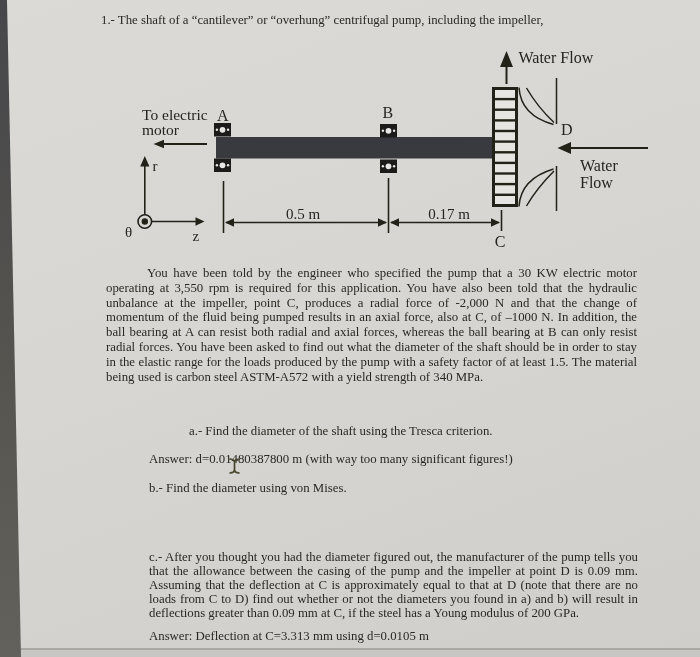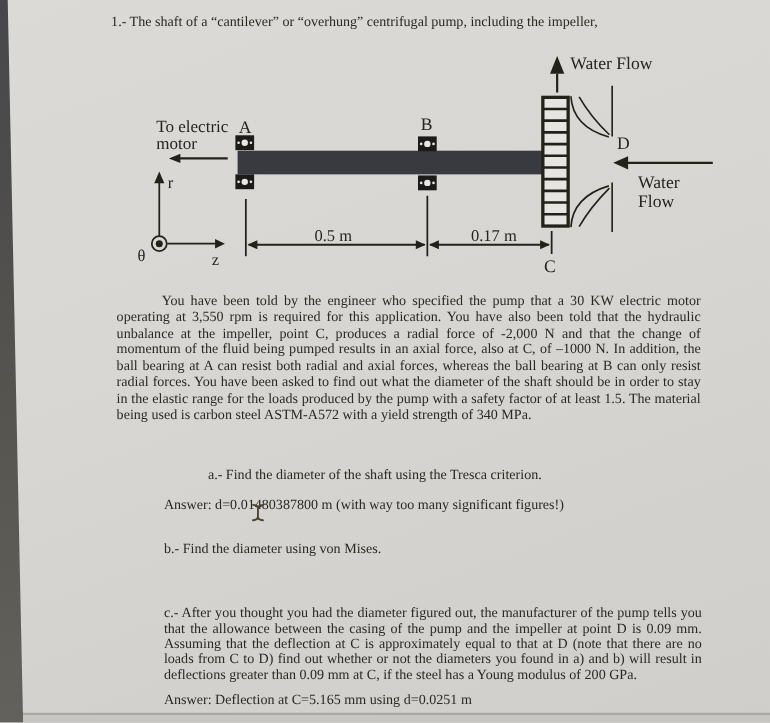--- a/index.html
+++ b/index.html
@@ -11,21 +11,21 @@
        background:linear-gradient(180deg,#47464a 0%,#55544f 55%,#62615c 100%);
        clip-path:polygon(0 0,7px 0,21px 100%,0 100%);z-index:5;}
   .bottom-strip{position:absolute;left:0;top:648px;width:700px;height:9px;
        background:#c7c6c3;border-top:2px solid #a9a8a3;z-index:4;}
   .txt{position:absolute;color:#2b2822;font-size:12.8px;line-height:14.8px;}
   .title{left:101px;top:13px;width:556px;}
   .para1{left:106px;top:266px;width:531px;text-align:justify;text-indent:41px;}
   .one-line{white-space:nowrap;}
   .line-a{left:149px;top:424px;margin-left:40px;}
   .ans-a{left:149px;top:452px;}
-  .line-b{left:149px;top:492px;}
+  .line-b{left:149px;top:481px;}
   .ans-b{left:149px;top:509px;}
   .para-c{left:149px;top:551px;width:489px;text-align:justify;line-height:13.9px;}
   .ans-c{left:149px;top:629px;}
   .fig{position:absolute;left:95px;top:45px;z-index:2;}
   .cursor{position:absolute;left:227px;top:457px;z-index:6;}
   svg text{fill:#262420;}
 </style>
 </head>
 <body>
 
@@ -149,21 +149,21 @@
   </svg>
 
   <div class="txt para1">You have been told by the engineer who specified the pump that a 30 KW electric motor operating at 3,550 rpm is required for this application. You have also been told that the hydraulic unbalance at the impeller, point C, produces a radial force of -2,000 N and that the change of momentum of the fluid being pumped results in an axial force, also at C, of –1000 N. In addition, the ball bearing at A can resist both radial and axial forces, whereas the ball bearing at B can only resist radial forces. You have been asked to find out what the diameter of the shaft should be in order to stay in the elastic range for the loads produced by the pump with a safety factor of at least 1.5. The material being used is carbon steel ASTM-A572 with a yield strength of 340 MPa.</div>
 
   <div class="txt line-a one-line">a.- Find the diameter of the shaft using the Tresca criterion.</div>
   <div class="txt ans-a one-line">Answer: d=0.01480387800 m (with way too many significant figures!)</div>
 
   <div class="txt line-b one-line">b.- Find the diameter using von Mises.</div>
 
   <div class="txt para-c">c.- After you thought you had the diameter figured out, the manufacturer of the pump tells you that the allowance between the casing of the pump and the impeller at point D is 0.09 mm. Assuming that the deflection at C is approximately equal to that at D (note that there are no loads from C to D) find out whether or not the diameters you found in a) and b) will result in deflections greater than 0.09 mm at C, if the steel has a Young modulus of 200 GPa.</div>
-  <div class="txt ans-c one-line">Answer: Deflection at C=5.165 mm using d=0.0251 m</div>
+  <div class="txt ans-c one-line">Answer: Deflection at C=3.313 mm using d=0.0105 m</div>
 
   <svg class="cursor" width="15" height="18" viewBox="0 0 15 18">
     <g stroke="#4a452f" stroke-width="1.7" fill="none" stroke-linecap="round">
       <path d="M3,2 Q7.5,2.5 7.5,5 Q7.5,2.5 12,2"></path>
       <line x1="7.5" y1="3.5" x2="7.5" y2="14.5"></line>
       <path d="M3,16 Q7.5,15.5 7.5,13 Q7.5,15.5 12,16"></path>
     </g>
   </svg>
 
   <div class="left-edge"></div>

